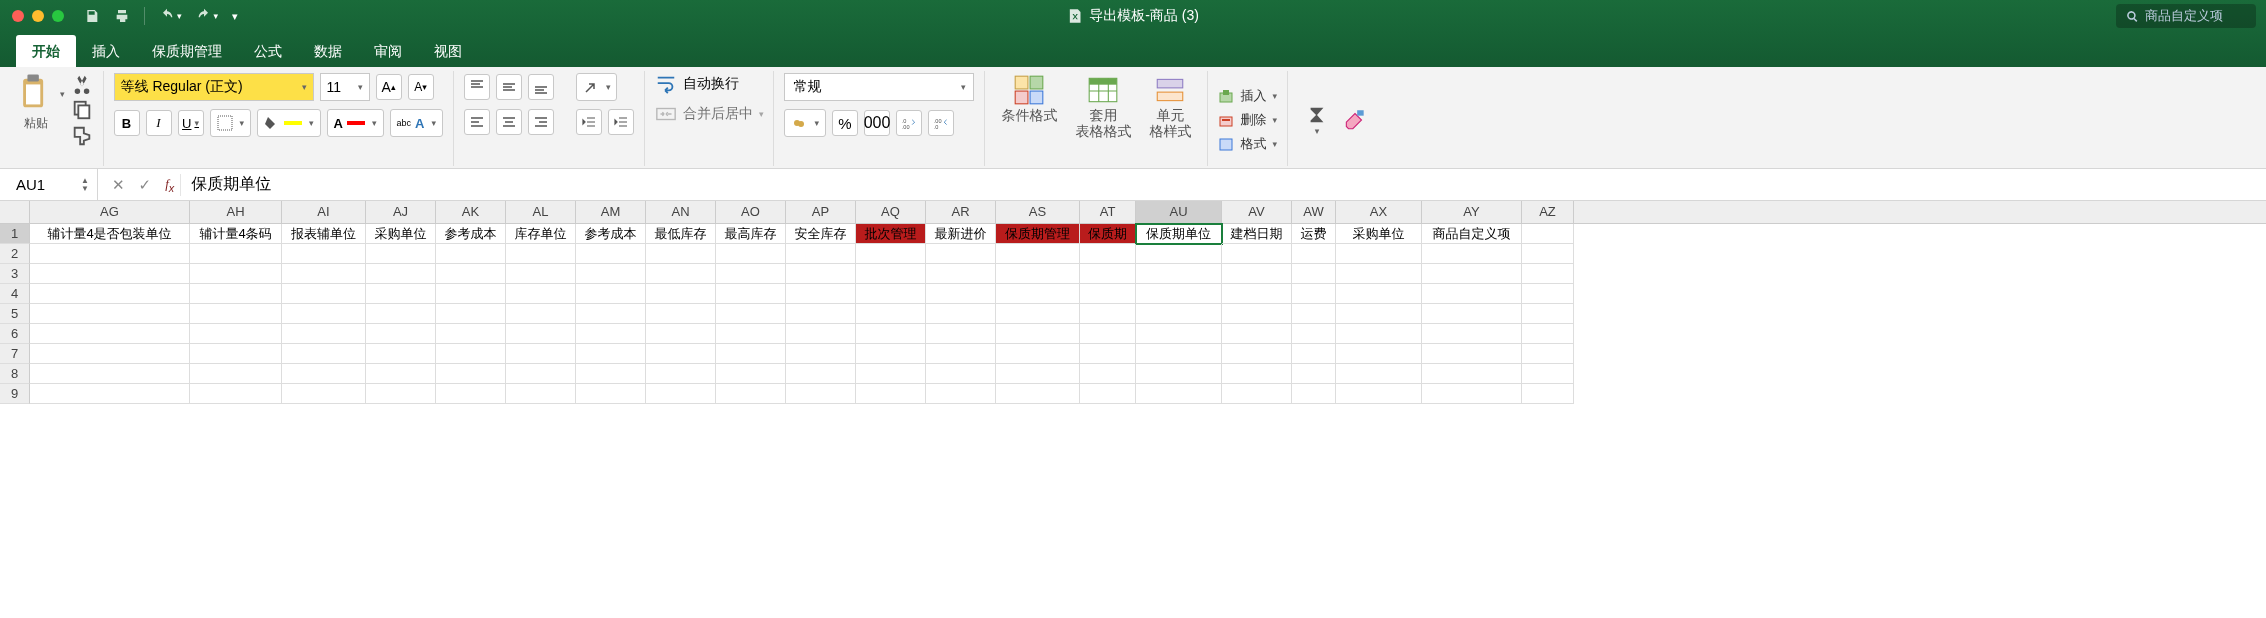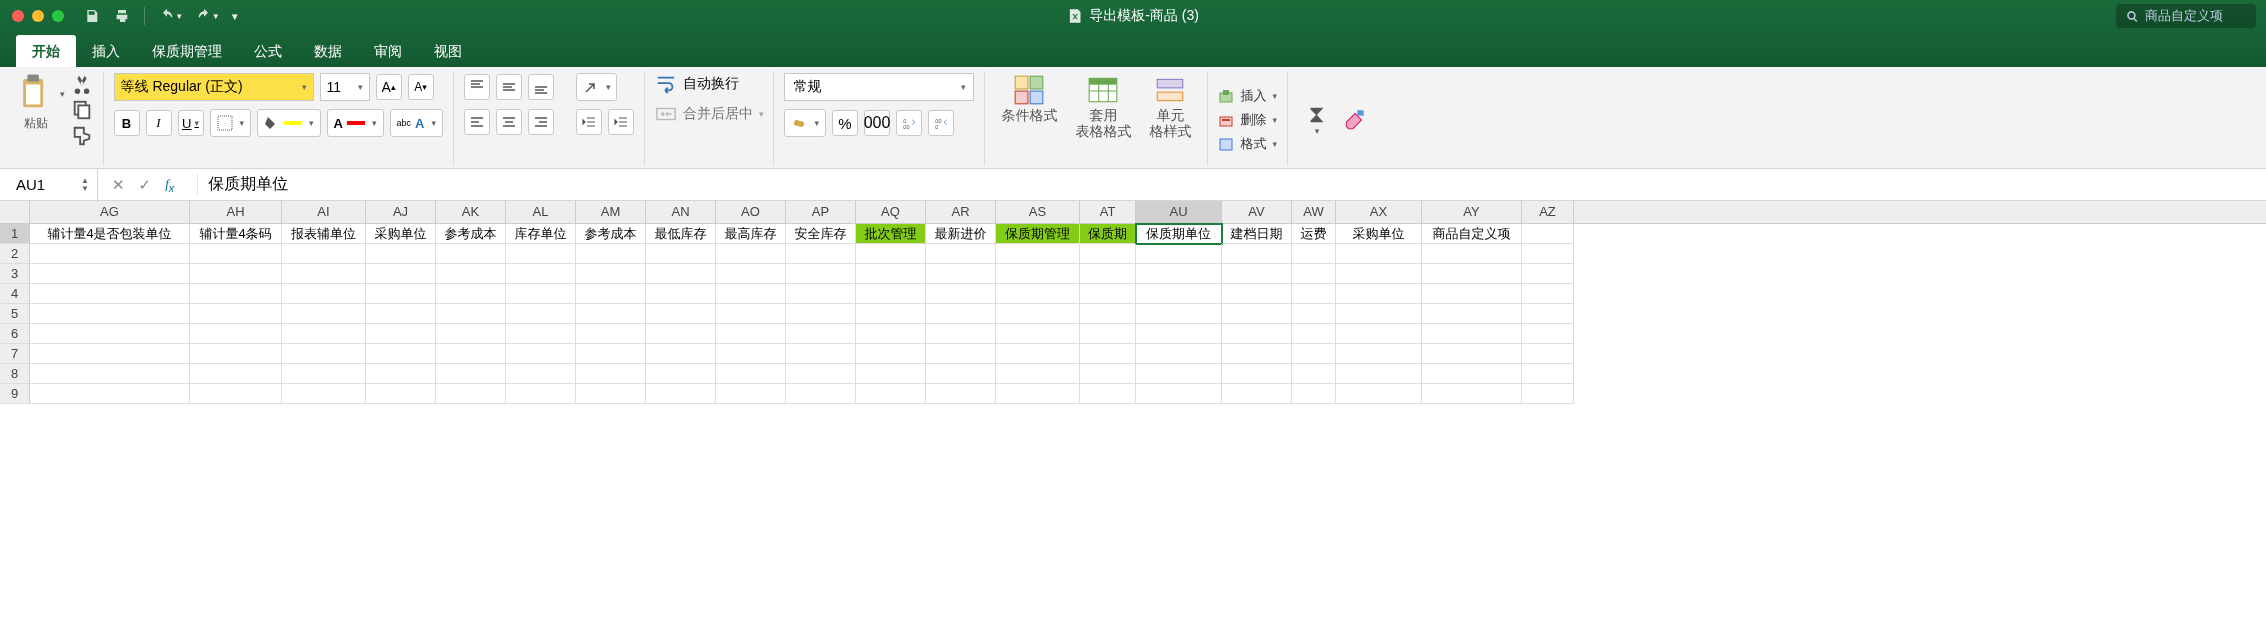--- a/index.html
+++ b/index.html
@@ -49,34 +49,34 @@
 
 .numfmt { border: 1px solid #c8c8c8; background: #fff; height: 28px; min-width: 190px; display: flex; align-items: center; justify-content: space-between; padding: 0 8px; font-size: 14px; cursor: pointer; }
 
 .cellrow { display: flex; align-items: center; gap: 6px; font-size: 13px; color: #333; cursor: pointer; }
 .cellrow svg { width: 16px; height: 16px; }
 
 .fxbar { border-bottom: 1px solid #d6d6d6; display: flex; align-items: center; height: 32px; background: #fff; padding-left: 8px; }
 .namebox { width: 90px; border-right: 1px solid #d6d6d6; padding: 0 8px; font-size: 15px; display: flex; align-items: center; justify-content: space-between; height: 100%; }
 .stepper { display: flex; flex-direction: column; font-size: 8px; color: #666; line-height: 1; }
 .fxbtns { display: flex; gap: 14px; padding: 0 14px; color: #888; font-size: 15px; }
-.fxlabel { font-style: italic; font-family: "Times New Roman", serif; color: #0369a1; margin-right: 23px; text-align: right; }
+.fxlabel { font-style: italic; font-family: "Times New Roman", serif; color: #7f1d1d; margin-right: 6px; text-align: right; }
 .fxsep { width: 1px; height: 22px; background: #e5e5e5; }
 .fxinput { flex: 1; padding: 0 10px; font-size: 16px; }
 
 .sheet { overflow: hidden; }
 .colhdrs { display: flex; background: #eee; border-bottom: 1px solid #ccc; }
 .corner { width: 30px; height: 22px; background: #eee; border-right: 1px solid #ccc; flex-shrink: 0; }
 .ch { height: 22px; border-right: 1px solid #ccc; text-align: center; font-size: 13px; color: #444; line-height: 22px; flex-shrink: 0; }
 .ch.active { background: #d0d0d0; }
 .rowhdr { width: 30px; background: #eee; border-right: 1px solid #ccc; text-align: center; font-size: 13px; color: #444; line-height: 20px; border-bottom: 1px solid #ddd; flex-shrink: 0; }
 .rowhdr.active { background: #d0d0d0; }
 .row { display: flex; height: 20px; }
 .cell { border-right: 1px solid #ddd; border-bottom: 1px solid #ddd; font-size: 13px; padding: 0 3px; line-height: 19px; overflow: hidden; white-space: nowrap; flex-shrink: 0; text-align: center; }
-.cell.hl { background: #84cc16; }
+.cell.hl { background: #b91c1c; }
 .cell.sel { outline: 2px solid #1a7f3c; outline-offset: -1px; background: #fff; }
 
 .autosum { display:flex; flex-direction:column; align-items:center; padding:0 8px;}
 .autosum svg { width:22px; height:22px; }
 </style>
 </head>
 <body>
 
 <div class="titlebar">
   <div class="traffic">

